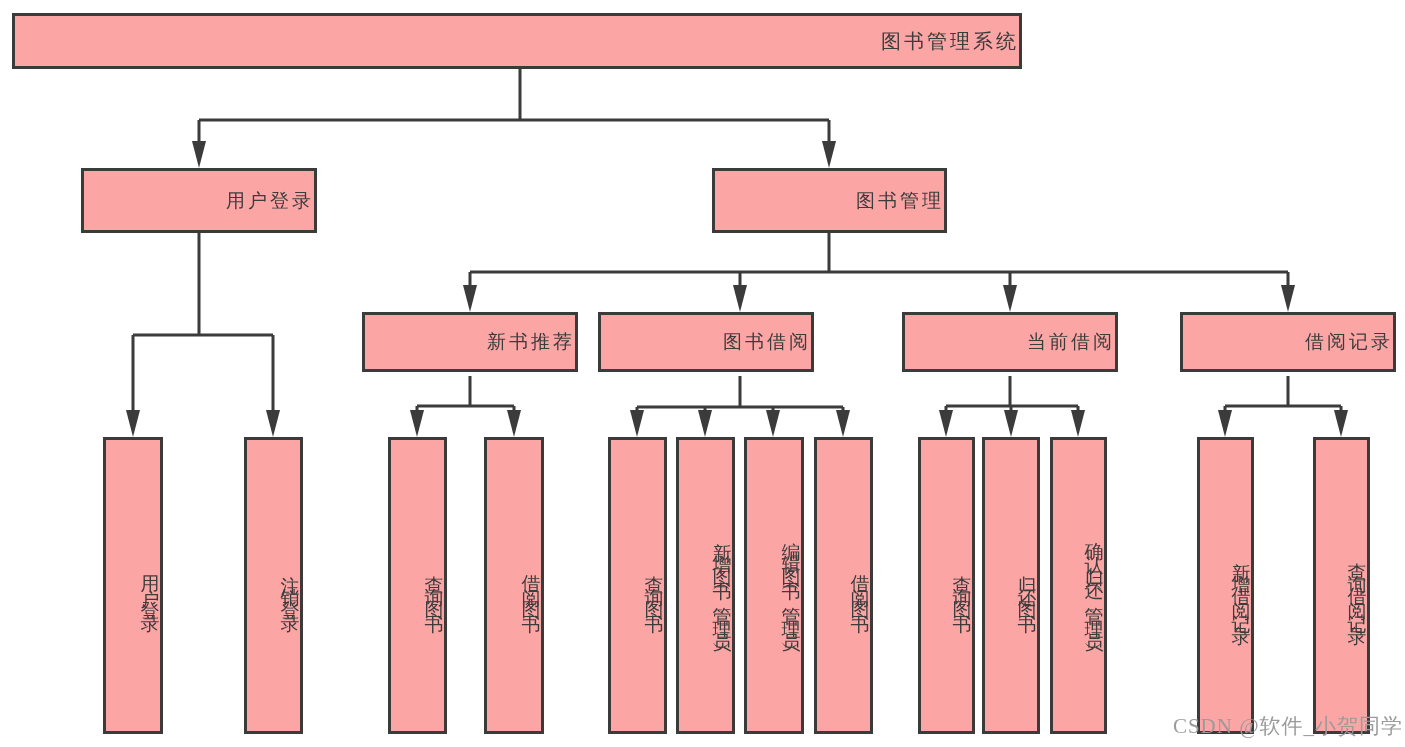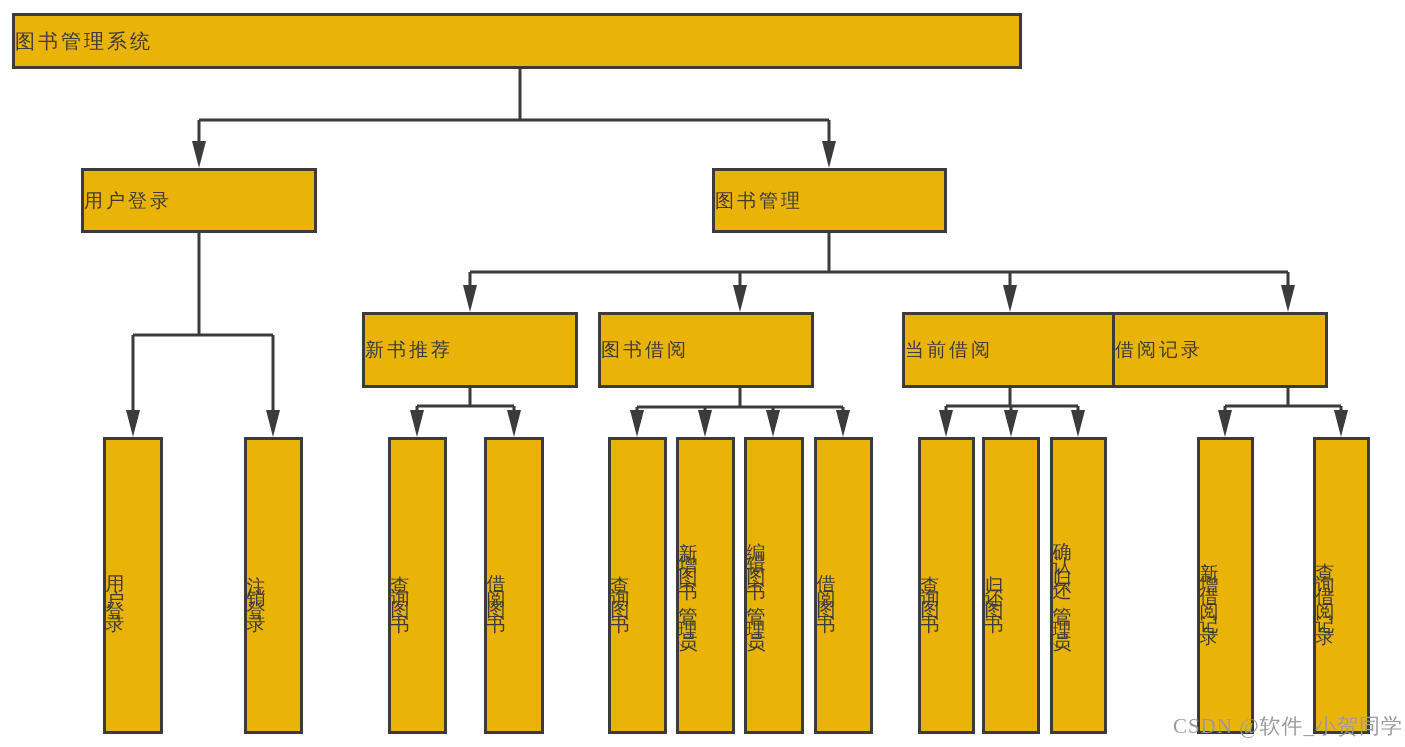--- a/index.html
+++ b/index.html
@@ -26,46 +26,46 @@
     stroke-width: 3;
     fill: none;
   }
   .connectors polygon {
     fill: #3b3b3b;
     stroke: none;
   }
   .box {
     position: absolute;
     box-sizing: border-box;
-    background: #eab308;
+    background: #fca5a5;
     border: 3px solid #3b3b3b;
     display: flex;
     align-items: center;
-    justify-content: flex-start;
+    justify-content: flex-end;
     z-index: 2;
   }
   .hlabel {
     font-size: 19px;
     letter-spacing: 3px;
     color: #3c3c3c;
     white-space: nowrap;
   }
   .root-label {
     font-size: 20px;
   }
   .vlabel {
     writing-mode: vertical-rl;
     text-orientation: mixed;
     font-size: 19px;
     letter-spacing: 13px;
     color: #3c3c3c;
     line-height: 1;
   }
   .lvl2 { top: 168px; height: 65px; }
-  .lvl3 { top: 312px; width: 216px; height: 76px; }
+  .lvl3 { top: 312px; width: 216px; height: 60px; }
   .leaf { top: 437px; height: 297px; }
   .watermark {
     position: absolute;
     top: 712px;
     right: 2px;
     font-size: 21px;
     letter-spacing: 1px;
     color: #9b9b9b;
     z-index: 5;
     white-space: nowrap;
@@ -126,21 +126,21 @@
 
   <div class="box lvl3" style="left:362px;">
     <span class="hlabel">新书推荐</span>
   </div>
   <div class="box lvl3" style="left:598px;">
     <span class="hlabel">图书借阅</span>
   </div>
   <div class="box lvl3" style="left:902px;">
     <span class="hlabel">当前借阅</span>
   </div>
-  <div class="box lvl3" style="left:1112px;">
+  <div class="box lvl3" style="left:1180px;">
     <span class="hlabel">借阅记录</span>
   </div>
 
   <div class="box leaf" style="left:103px; width:60px;">
     <span class="vlabel">用户登录</span>
   </div>
   <div class="box leaf" style="left:244px; width:59px;">
     <span class="vlabel">注销登录</span>
   </div>
 

